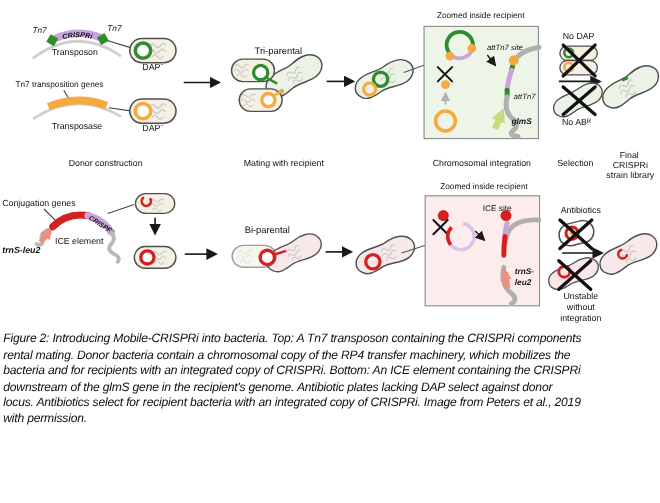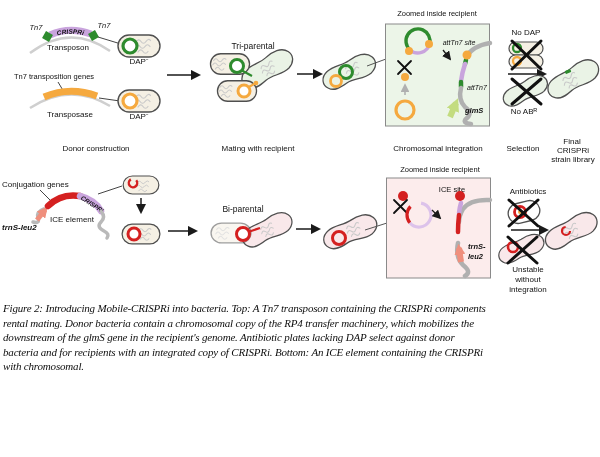--- a/index.html
+++ b/index.html
@@ -1,21 +1,21 @@
 <!DOCTYPE html>
 <html><head>
 <meta charset="utf-8">
 <style>
   html,body{margin:0;padding:0;background:#fff;}
   #page{position:relative;width:600px;height:457px;background:#ffffff;overflow:hidden;
         font-family:"Liberation Sans",sans-serif;}
   svg text{font-family:"Liberation Sans",sans-serif;fill:#111;}
   .caption{position:absolute;left:3px;top:301px;width:596px;color:#0d0d0d;
            font-style:italic;font-size:11px;line-height:14.6px;letter-spacing:-0.18px;
-           white-space:nowrap;font-family:Liberation Serif, serif;}
+           white-space:nowrap;}
 </style>
 </head>
 <body>
 
 <div id="page">
 
 <svg width="600" height="296" viewBox="0 0 600 296">
   <defs>
     <marker id="mB" viewBox="0 0 10 10" refX="8" refY="5" markerWidth="7" markerHeight="7" orient="auto">
       <path d="M0,0 L10,5 L0,10 Z" fill="#1a1a1a"></path>
@@ -309,18 +309,19 @@
     <text x="528" y="272" font-size="8" text-anchor="middle">Unstable</text>
     <text x="528" y="282" font-size="8" text-anchor="middle">without</text>
     <text x="528" y="292" font-size="8" text-anchor="middle">integration</text>
   </g>
 </svg>
 
 
 <div class="caption">
   <div>Figure 2: Introducing Mobile-CRISPRi into bacteria. Top: A Tn7 transposon containing the CRISPRi components</div>
   <div>rental mating. Donor bacteria contain a chromosomal copy of the RP4 transfer machinery, which mobilizes the</div>
+  <div>bacteria and for recipients with an integrated copy of CRISPRi. Bottom: An ICE element containing the CRISPRi</div>
   <div>downstream of the glmS gene in the recipient's genome. Antibiotic plates lacking DAP select against donor</div>
-  <div>bacteria and for recipients with an integrated copy of CRISPRi. Bottom: An ICE element containing the CRISPRi</div>
-  <div>with chromosomal.</div>
+  <div>locus. Antibiotics select for recipient bacteria with an integrated copy of CRISPRi. Image from Peters et al., 2019</div>
+  <div>with permission.</div>
 </div>
 
 </div>
 
 </body></html>

